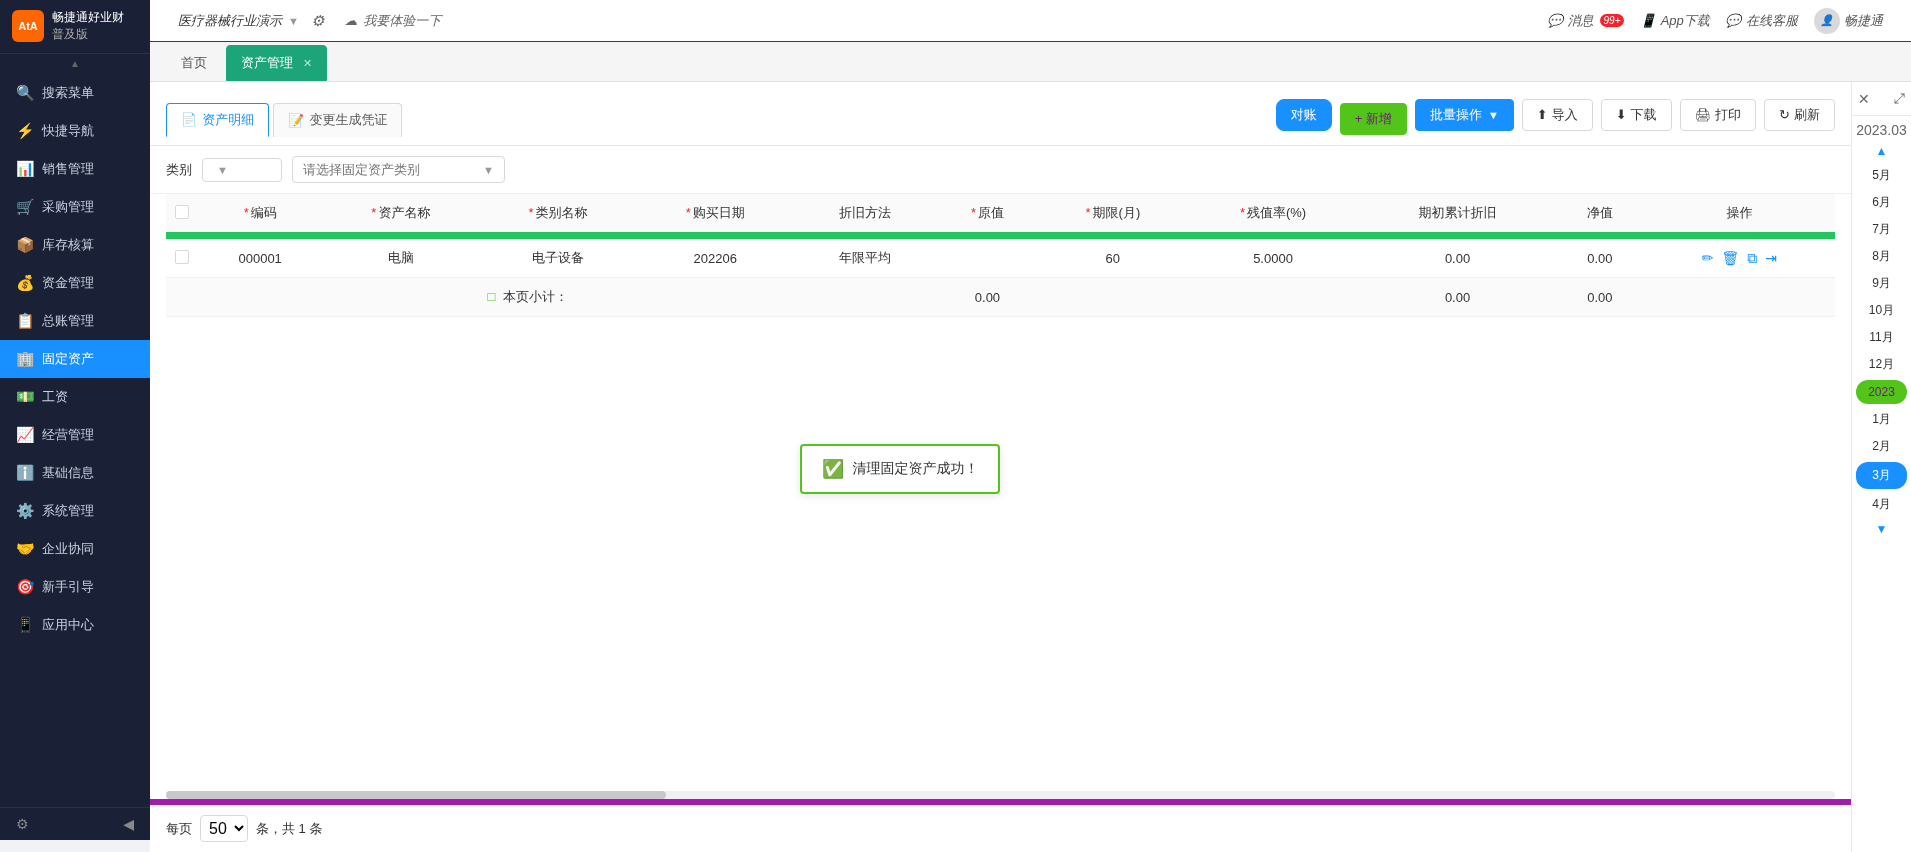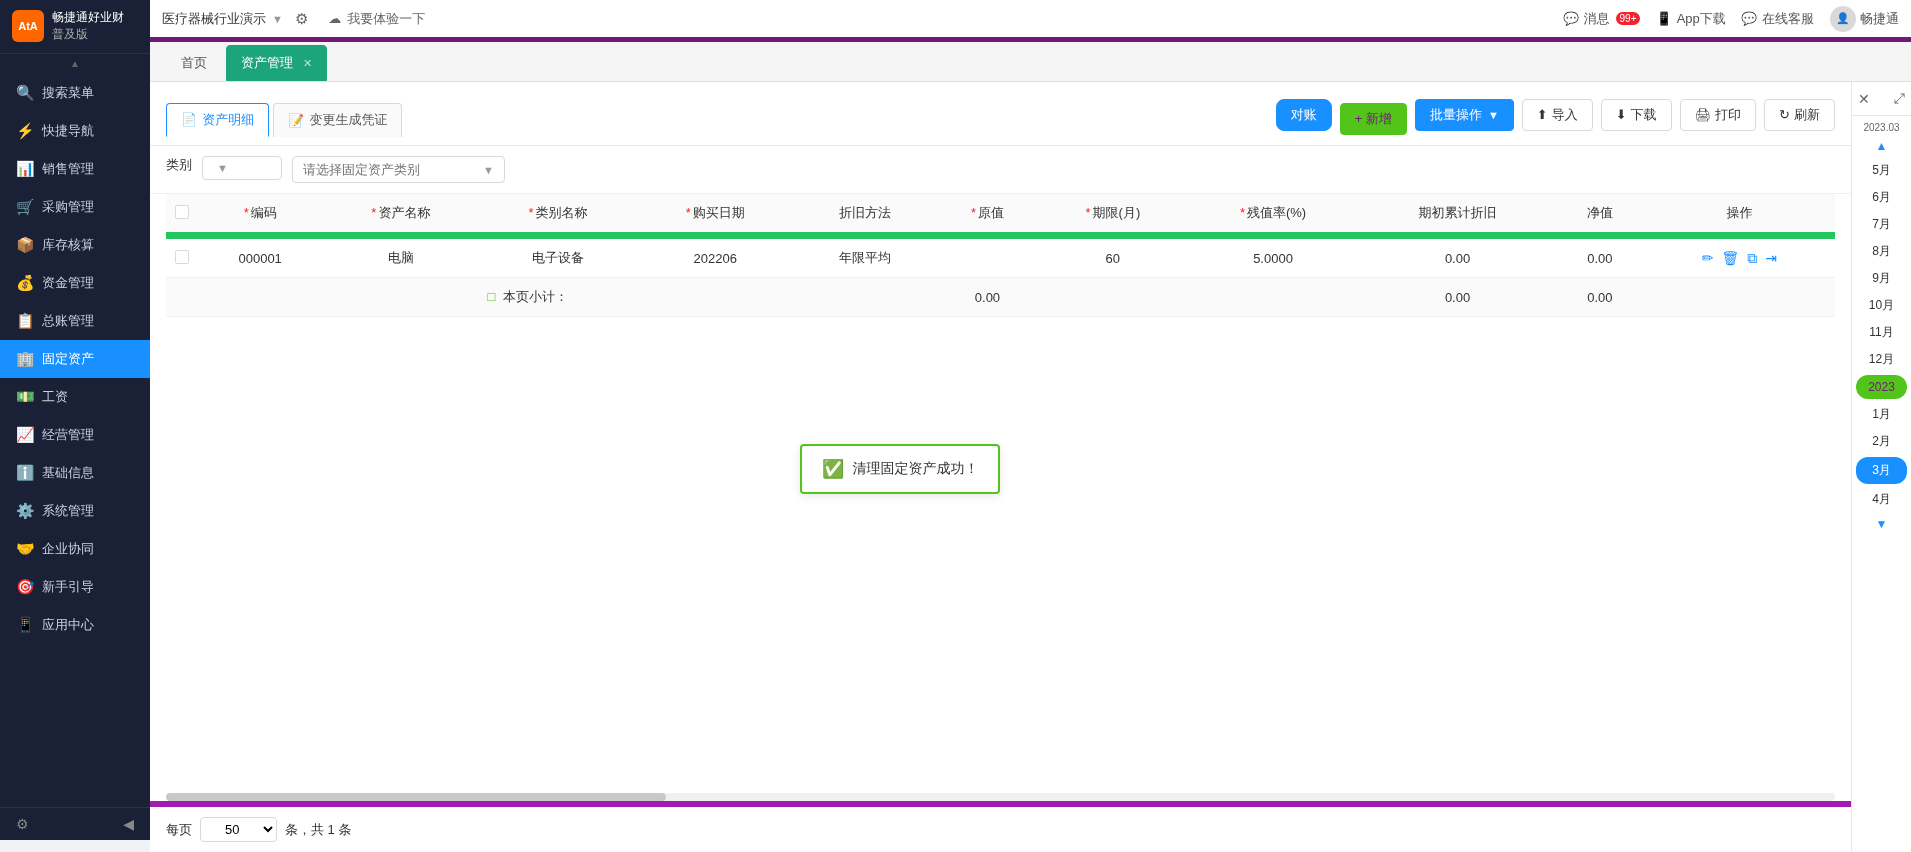--- a/index.html
+++ b/index.html
@@ -60,23 +60,24 @@
       height: 852px;
       overflow: hidden;
     }
 
     
     .top-header {
       height: 42px;
       background: #fff;
       display: flex;
       align-items: center;
-      padding: 0 12px;
-      border-bottom: 5px solid #701a75;
-      flex-shrink: 0;
+      padding: 0 28px;
+      border-bottom: 1px solid #701a75;
+      flex-shrink: 0;
+      font-style: italic;
     }
     .header-company {
       display: flex; align-items: center; gap: 6px;
       font-size: 13px; color: #333; cursor: pointer;
     }
     .header-company-arrow { color: #999; font-size: 11px; }
     .header-settings { margin-left: 12px; color: #666; cursor: pointer; font-size: 15px; }
     .header-experience {
       margin-left: 20px;
       display: flex; align-items: center; gap: 6px;
@@ -188,21 +189,21 @@
     .btn-primary { background: #1890ff; color: #fff; border-color: #1890ff; border-radius: 8px; }
     .btn-green { background: #52c41a; color: #701a75; border-color: #52c41a; margin-top: 9px; }
     .btn-batch {
       background: #1890ff; color: #fff; border-color: #1890ff;
       position: relative;
     }
     .btn-batch-arrow { font-size: 11px; margin-left: 2px; }
 
     
     .filter-bar {
-      display: flex; align-items: flex-start; gap: 10px;
+      display: flex; align-items: center; gap: 10px;
       padding: 10px 16px;
       background: #fff;
       border-bottom: 1px solid #f0f0f0;
       flex-shrink: 0;
     }
     .filter-label { color: #333; font-size: 13px; }
     .filter-select {
       display: flex; align-items: center; gap: 4px;
       border: 1px solid #d9d9d9;
       border-radius: 4px;
@@ -290,21 +291,21 @@
     .pagination-bar {
       display: flex; align-items: center; gap: 8px;
       padding: 10px 16px;
       border-top: 6px solid #a21caf;
       background: #fff;
       flex-shrink: 0;
     }
     .pagination-label { font-size: 13px; color: #333; }
     .pagination-select {
       border: 1px solid #d9d9d9; border-radius: 4px;
-      padding: 3px 20px; font-size: 13px; background: #fff;
+      padding: 3px 4px; font-size: 16px; background: #fff;
     }
     .scrollbar-track {
       height: 8px; background: #f0f0f0; border-radius: 4px;
       margin: 0 16px;
     }
     .scrollbar-thumb {
       height: 8px; width: 500px; background: #c8c8c8; border-radius: 4px;
     }
 
     
@@ -320,21 +321,21 @@
     }
     .right-panel-header {
       width: 100%;
       display: flex; align-items: center; justify-content: space-between;
       padding: 8px 6px;
       border-bottom: 1px solid #e8e8e8;
     }
     .right-panel-close { cursor: pointer; font-size: 14px; color: #666; }
     .right-panel-expand { cursor: pointer; font-size: 14px; color: #666; }
     .timeline-year-label {
-      font-size: 10px; color: #666; padding: 6px 4px 2px;
+      font-size: 14px; color: #666; padding: 6px 4px 2px;
       text-align: center; width: 100%;
     }
     .timeline-item {
       width: 100%;
       display: flex; align-items: center; justify-content: center;
       padding: 5px 4px;
       font-size: 12px;
       color: #333;
       cursor: pointer;
     }

